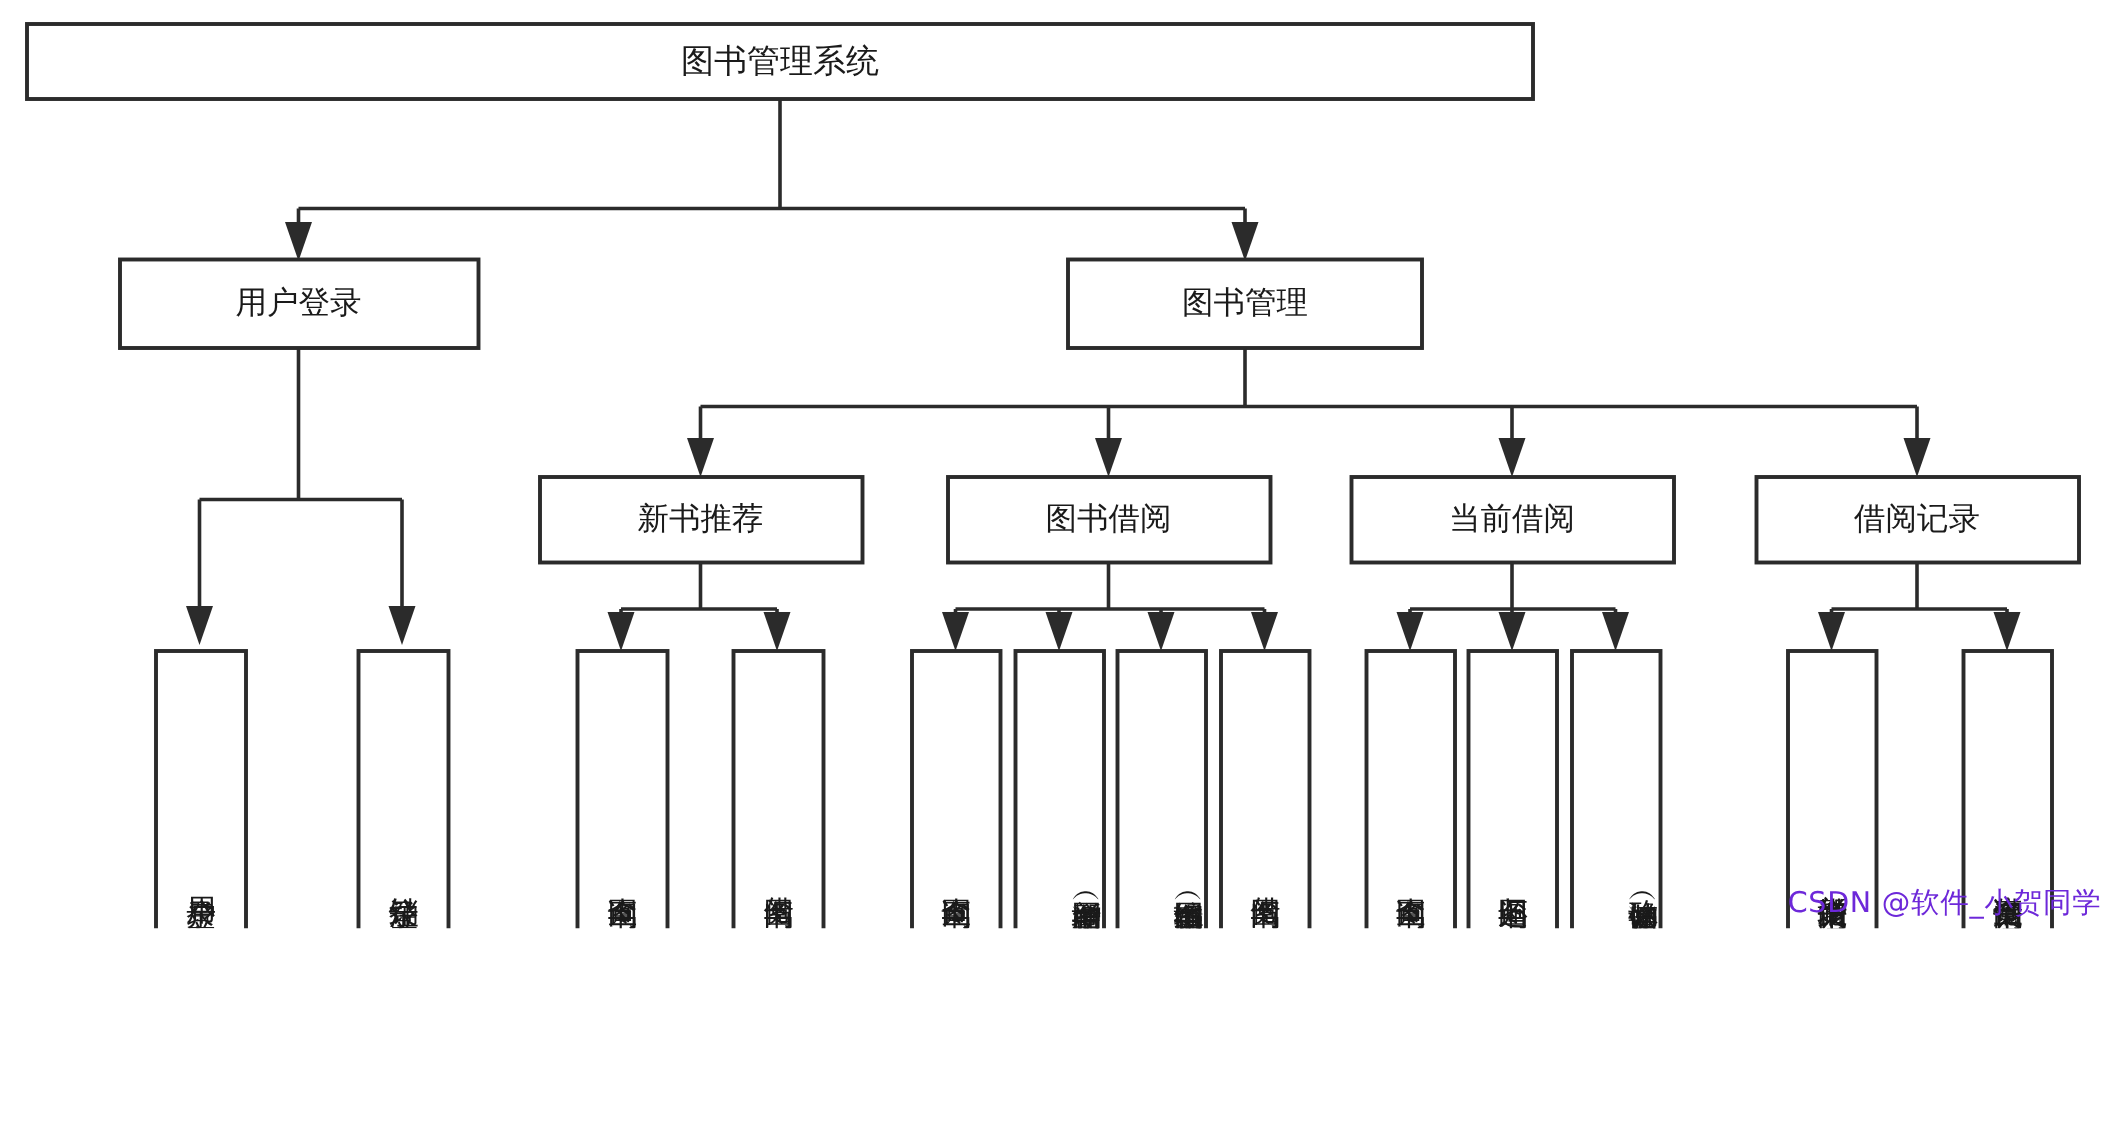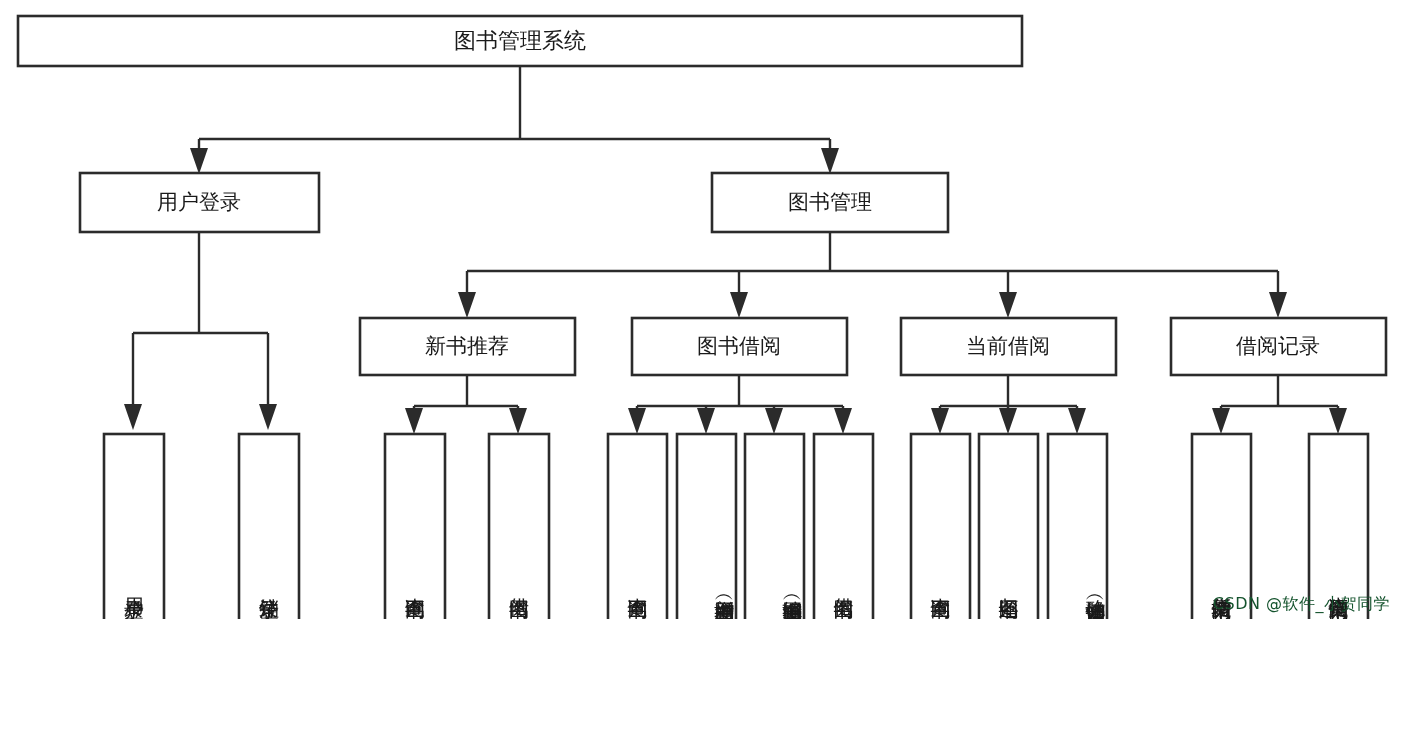--- a/index.html
+++ b/index.html
@@ -66,25 +66,25 @@
     letter-spacing: 1px;
     text-align: center;
     display: flex;
     align-items: center;
     justify-content: center;
     pointer-events: none;
     white-space: nowrap;
   }
   .watermark {
     position: absolute;
-    right: 15px;
+    right: 4px;
     bottom: 4px;
     font-family: "DejaVu Sans", "Liberation Sans", sans-serif;
-    font-size: 16px;
-    color: #14532d;
+    font-size: 19px;
+    color: #6d28d9;
     letter-spacing: 0.5px;
     user-select: none;
   }
 </style>
 </head>
 <body>
 
 <div id="diagram-root">
 
   <svg id="flowchart" viewBox="0 0 1405 747" xmlns="http://www.w3.org/2000/svg">

